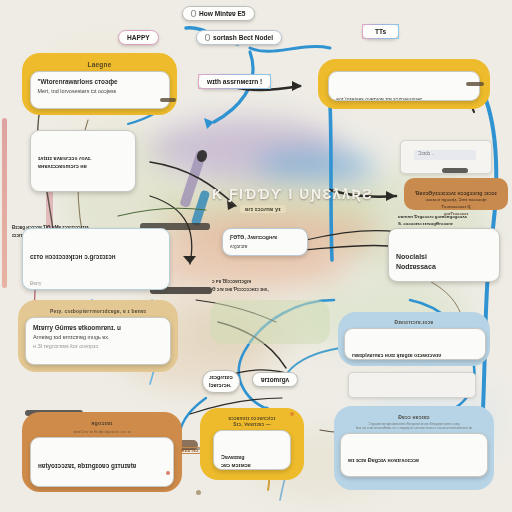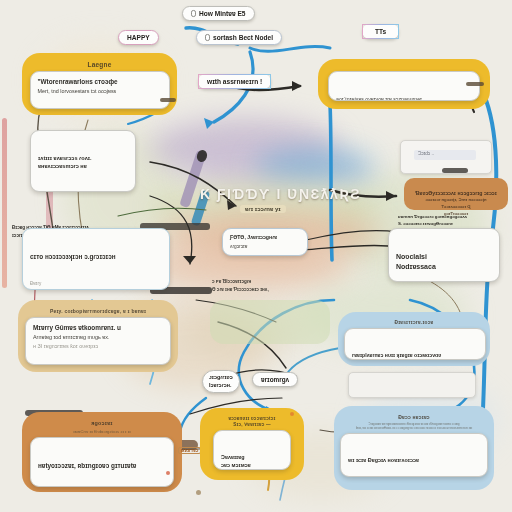--- a/index.html
+++ b/index.html
@@ -313,21 +313,21 @@
   <div class="group" style="left:22px; top:412px; width:160px; height:80px; background:#cf8b4a;">
     <div class="group-title" style="font-size:5.4px;">ᴙɡoɔɪɐɪ</div>
     <div class="group-sub">ɪмrɪСнɐ ɪɐ Ðɐbɪɔrɡɔtoɔs  ɔɪ ɪ ɪɪ</div>
     <div class="card flat" style="width:144px; height:50px; white-space:pre-line;">
       <div class="card-title">ʜɐtyoɪɔɔzɐɪ, ʀƅɪnɡɪоɐɔ ɡɪтuɪɐtɐ</div>
       
     </div>
   </div>
   <div class="chip-text" style="position:absolute; left:178px; top:447px; border:1px solid #c08a4e; padding:0 2px; border-radius:2px;">ᴍɪɑгтɐɔ</div>
 
-  <div class="bigtext" style="left:200px; top:186px;">Ƙ ƑƖƊƊƳ Ɩ ƲƝƐƛƛƦƧ</div>
+  <div class="bigtext" style="left:212px; top:186px;">Ƙ ƑƖƊƊƳ Ɩ ƲƝƐƛƛƦƧ</div>
   <div class="smalltag" style="left:240px; top:205px;">ɐɾɪ ɪɔɔɾnɐ уɪ</div>
   <div class="bigtext" style="left:256px; top:180px; font-size:13px; opacity:.0;">ᴠᴠɪƐᴀᴌᴜƦƧ</div>
 
   <div class="card" style="left:222px; top:228px; width:86px; height:28px; border-color:#b8c8d4;">
     <div class="card-title" style="font-size:5.2px;">ƑƟƬƟ, Ɉʌɐrɪɔɔɡʜɾɐ</div>
     <div class="card-body" style="font-size:4.8px;">ʌɾɡɔrɔɪɐ</div>
   </div>
 
   <div style="position:absolute; left:212px; top:278px; width:116px; font-size:4.6px; color:#3b3831; font-weight:bold; line-height:1.7; filter:blur(.45px); white-space:pre-line;">ɔ  ᴘɐ ƁƖɔɔɔɐrɪɔɡɾʜ
 Ɵ ɔɾɐ ɪʜɐ Ƥɪɔɔɔɔɔʜɪɔ ɪʜʌ,</div>

